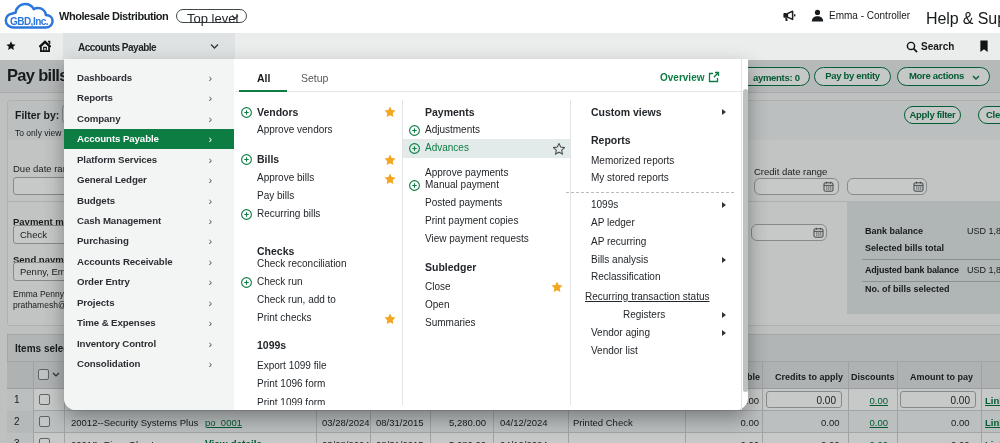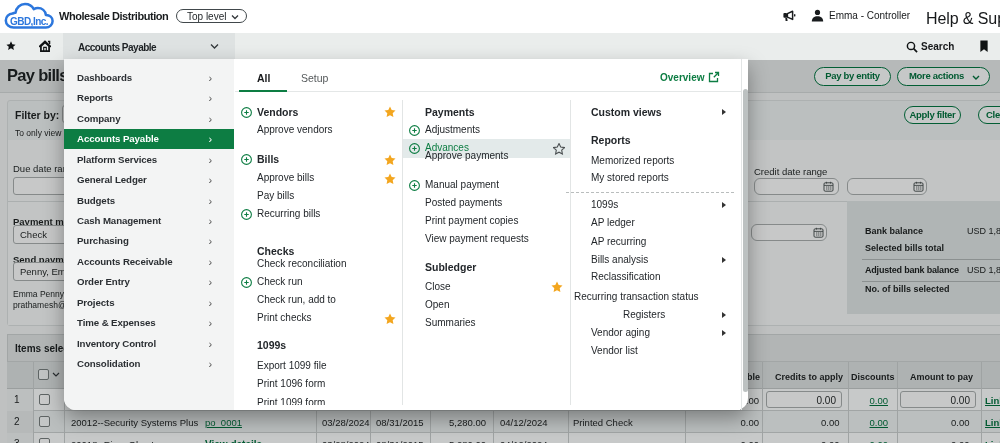--- a/index.html
+++ b/index.html
@@ -36,21 +36,21 @@
 <body>
 
 <div class="abs" id="topbar">
 
   <svg class="abs" style="left:3px; top:2px;" width="56" height="28" viewBox="0 0 56 28">
     <path d="M12.5 10.8 C13 5.6 17.3 2 22 2 C25.9 2 29.2 4.1 30.8 7.2 C32 6.5 33.4 6.1 34.9 6.1 C39 6.1 42.3 9 42.9 13 C46.6 13.2 49.6 15.5 49.6 19 C49.6 22.6 46.6 25.4 42.9 25.4 L10.6 25.4 C6.3 25.4 2.8 22.6 2.8 18.6 C2.8 14.8 5.8 11.8 9.6 11.5 C10.5 11.1 11.3 10.9 12.5 10.8 Z" fill="#fff" stroke="#2c77dd" stroke-width="2.5" stroke-linejoin="round"></path>
     <text x="26" y="22.6" font-size="10" font-weight="bold" fill="#2c77dd" text-anchor="middle" font-family="Liberation Sans" letter-spacing="-0.5">GBD,Inc.</text>
   </svg>
   <div class="txt" style="left:59px; top:10px; font-size:11px; font-weight:bold; color:#191c1e; letter-spacing:-0.45px;">Wholesale Distribution</div>
   <div class="abs" style="left:176px; top:9px; width:71px; height:14px; border:1px solid #41484b; border-radius:8px;">
-    <div class="txt" style="left:10px; top:1px; font-size:10px; color:#24282b;">Top level</div>
+    <div class="txt" style="left:10px; top:1px; font-size:13px; color:#24282b;">Top level</div>
     <svg class="abs" style="left:54px; top:4px;" width="8" height="6" viewBox="0 0 8 6">
         <path d="M1 1.5 L4 4.5 L7 1.5" fill="none" stroke="#33383b" stroke-width="1.3"></path>
       </svg>
   </div>
 
   <svg class="abs" style="left:783px; top:10px;" width="13" height="12" viewBox="0 0 13 12">
     <rect x="0.4" y="3" width="3.6" height="4.8" rx="1" fill="#191c1e"></rect>
     <path d="M4.4 3.6 L9.6 1.2 L9.6 9.4 L4.4 7.1 Z" fill="none" stroke="#191c1e" stroke-width="1.5" stroke-linejoin="round"></path>
     <path d="M2.3 7.8 L4.1 7.8 L4.6 11 L2.6 11 Z" fill="#191c1e"></path>
     <rect x="11" y="4" width="1.4" height="2.6" rx="0.7" fill="#191c1e"></rect>
@@ -90,20 +90,23 @@
 
   <svg class="abs" style="left:979px; top:7px;" width="10" height="13" viewBox="0 0 11 14">
     <path d="M1.5 0.5 L9.5 0.5 L9.5 13 L5.5 10 L1.5 13 Z" fill="#101314"></path>
   </svg>
 </div>
 
 <div class="abs" id="page">
 
   <div class="abs" style="left:0; top:0; width:1000px; height:33px; background:#e7eaea; border-bottom:1px solid #d4d8d8;"></div>
   <div class="txt" style="left:7px; top:5.5px; font-size:16.5px; font-weight:bold; color:#1c1f20; letter-spacing:-0.7px;">Pay bills</div>
+  <div class="greenbtn" style="left:700px; top:7px; width:110px; height:19px;">
+      <span style="position:absolute; left:52px; top:3.5px;">ayments: 0</span>
+    </div>
   <div class="greenbtn" style="left:814px; top:7px; width:77px; height:19px; line-height:16px;">Pay by entity</div>
   <div class="greenbtn" style="left:897px; top:7px; width:93px; height:19px; line-height:16px;"><span style="margin-right:14px;">More actions</span>
      <svg style="position:absolute; right:9px; top:6.5px;" width="8" height="6" viewBox="0 0 8 6">
         <path d="M1 1 L4 4 L7 1" fill="none" stroke="#00713d" stroke-width="1.4"></path>
       </svg>
   </div>
 
   <div class="abs" style="left:7px; top:40px; width:1003px; height:226px; background:#eef1f1; border:1px solid #dcdfdf; border-radius:3px;"></div>
   <div class="txt" style="left:15px; top:49px; font-size:10.5px; font-weight:bold; color:#1c1f20;">Filter by:</div>
   <div class="ipt" style="left:62px; top:45px; width:120px; height:18px;"></div>
@@ -326,21 +329,21 @@
       </svg>
       <div class="mi" style="left:361px; top:65px; ">Adjustments</div>
       <svg class="plus" style="left:345px; top:84.5px;" viewBox="0 0 11 11">
         <circle cx="5.5" cy="5.5" r="4.9" fill="none" stroke="#0d7d43" stroke-width="1.1"></circle>
         <path d="M5.5 3.3 L5.5 7.7 M3.3 5.5 L7.7 5.5" stroke="#0d7d43" stroke-width="1.1"></path>
       </svg>
       <div class="mi" style="left:361px; top:83px; color:#0d7d43;">Advances</div>
       <svg class="star" style="left:489px; top:83.5px;" viewBox="0 0 12 12">
         <path d="M6 0.6 L7.7 4.1 L11.5 4.6 L8.7 7.2 L9.4 11 L6 9.2 L2.6 11 L3.3 7.2 L0.5 4.6 L4.3 4.1 Z" fill="none" stroke="#4b5052" stroke-width="1.1"></path>
       </svg>
-      <div class="mi" style="left:361px; top:91px;text-align:center; ">Approve payments</div>
+      <div class="mi" style="left:361px; top:108px;text-align:center; ">Approve payments</div>
       <svg class="plus" style="left:345px; top:121px;" viewBox="0 0 11 11">
         <circle cx="5.5" cy="5.5" r="4.9" fill="none" stroke="#0d7d43" stroke-width="1.1"></circle>
         <path d="M5.5 3.3 L5.5 7.7 M3.3 5.5 L7.7 5.5" stroke="#0d7d43" stroke-width="1.1"></path>
       </svg>
       <div class="mi" style="left:361px; top:119.5px; ">Manual payment</div>
       <div class="mi" style="left:361px; top:137.5px; ">Posted payments</div>
       <div class="mi" style="left:361px; top:155.5px; ">Print payment copies</div>
       <div class="mi" style="left:361px; top:173.5px; ">View payment requests</div>
       <div class="mh" style="left:361px; top:201.5px; ">Subledger</div>
       <div class="mi" style="left:361px; top:221.5px; ">Close</div>
@@ -354,21 +357,21 @@
       <div class="mh" style="left:527px; top:74.5px; ">Reports</div>
       <div class="mi" style="left:527px; top:96px; ">Memorized reports</div>
       <div class="mi" style="left:527px; top:112.5px; ">My stored reports</div>
       <div class="mi" style="left:527px; top:140px; ">1099s</div>
       <div class="tri" style="left:658px; top:143px;"></div>
       <div class="mi" style="left:527px; top:157.5px; ">AP ledger</div>
       <div class="mi" style="left:527px; top:176.5px; ">AP recurring</div>
       <div class="mi" style="left:527px; top:194.5px; ">Bills analysis</div>
       <div class="tri" style="left:658px; top:197.5px;"></div>
       <div class="mi" style="left:527px; top:212px; ">Reclassification</div>
-      <div class="mi" style="left:510px; top:231.5px; ">Recurring transaction status</div>
+      <div class="mi" style="left:521px; top:231.5px;text-decoration:underline; ">Recurring transaction status</div>
       <div class="mi" style="left:527px; top:249.5px;margin-left:32px; ">Registers</div>
       <div class="tri" style="left:658px; top:252.5px;"></div>
       <div class="mi" style="left:527px; top:267.5px; ">Vendor aging</div>
       <div class="tri" style="left:658px; top:270.5px;"></div>
       <div class="mi" style="left:527px; top:285.5px; ">Vendor list</div>
       <div class="abs" style="left:502px; top:132.5px; width:168px; height:0; border-top:1px dashed #b9bdbd;"></div>
       <div class="abs" style="left:171px; top:345.5px; width:505px; height:5px; background:#fff;"></div>
     </div>
 </div>
 

